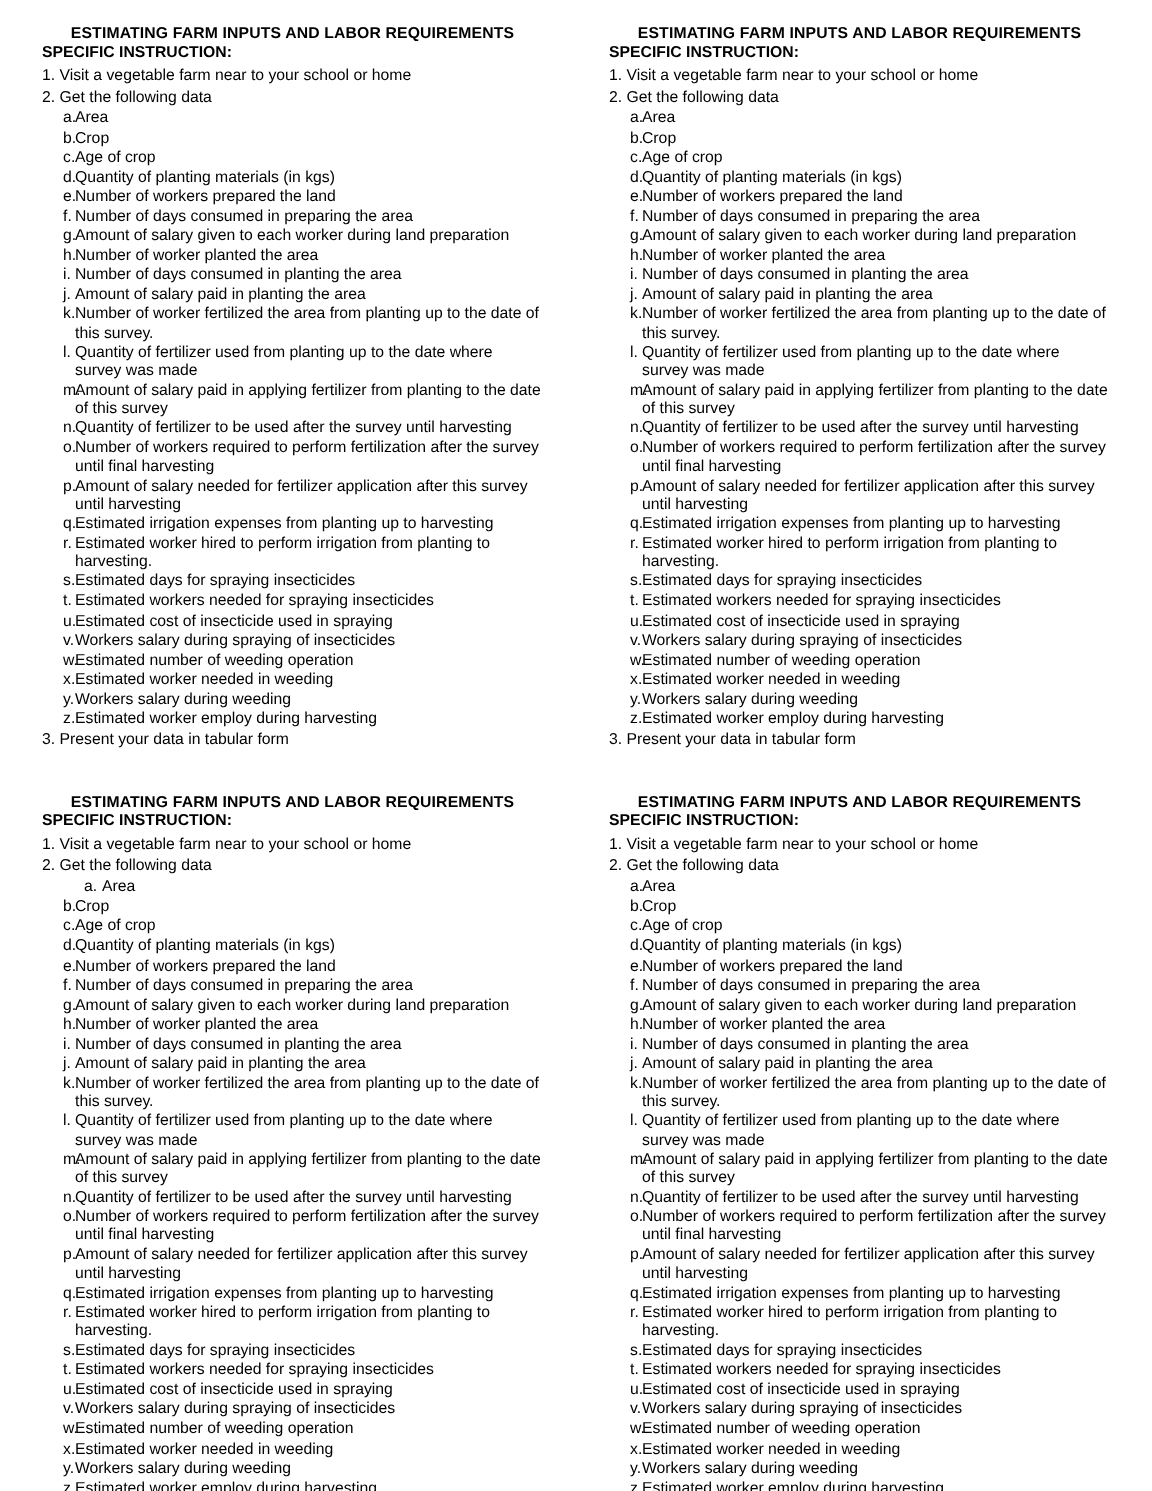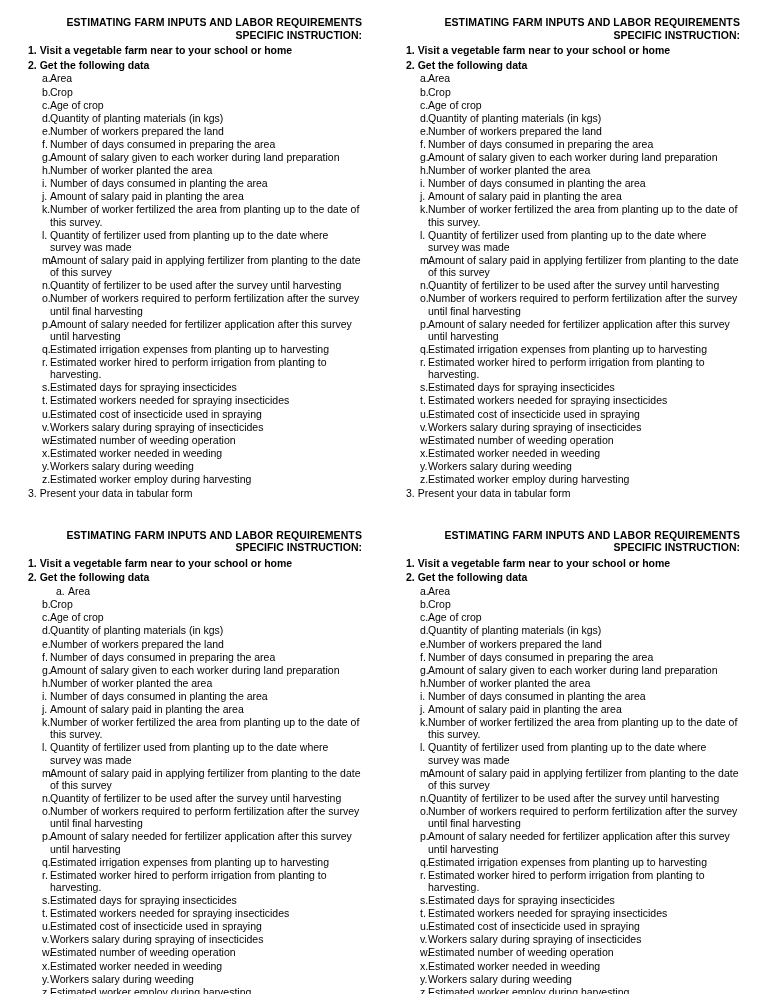--- a/index.html
+++ b/index.html
@@ -24,35 +24,35 @@
     grid-template-rows: 1fr 1fr;
     column-gap: 16px;
     row-gap: 0px;
     padding: 8px 14px 0 14px;
   }
   .panel {
     box-sizing: border-box;
     padding: 8px 14px 0 14px;
   }
   .panel-title {
-    text-align: right;
+    text-align: center;
     font-weight: bold;
     font-size: 10.5px;
     line-height: 12.5px;
     letter-spacing: 0.1px;
   }
   .panel-subtitle {
-    text-align: right;
+    text-align: left;
     font-weight: bold;
     font-size: 10.5px;
     line-height: 12.5px;
     margin-bottom: 2px;
   }
   .step {
-    font-weight: bold;
+    font-weight: normal;
     font-size: 10.5px;
     line-height: 14.7px;
     padding-left: 0px;
   }
   .step-last {
     font-weight: normal;
     font-size: 10.5px;
     line-height: 14.7px;
     margin-top: 0px;
   }

